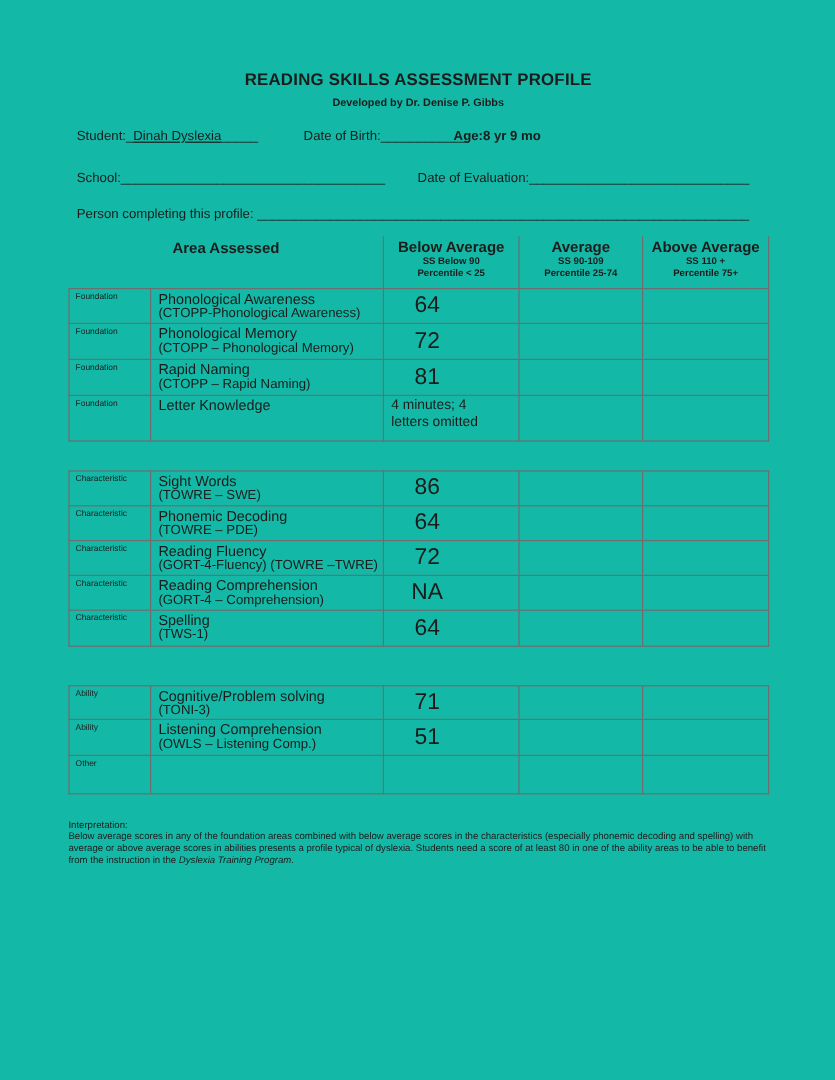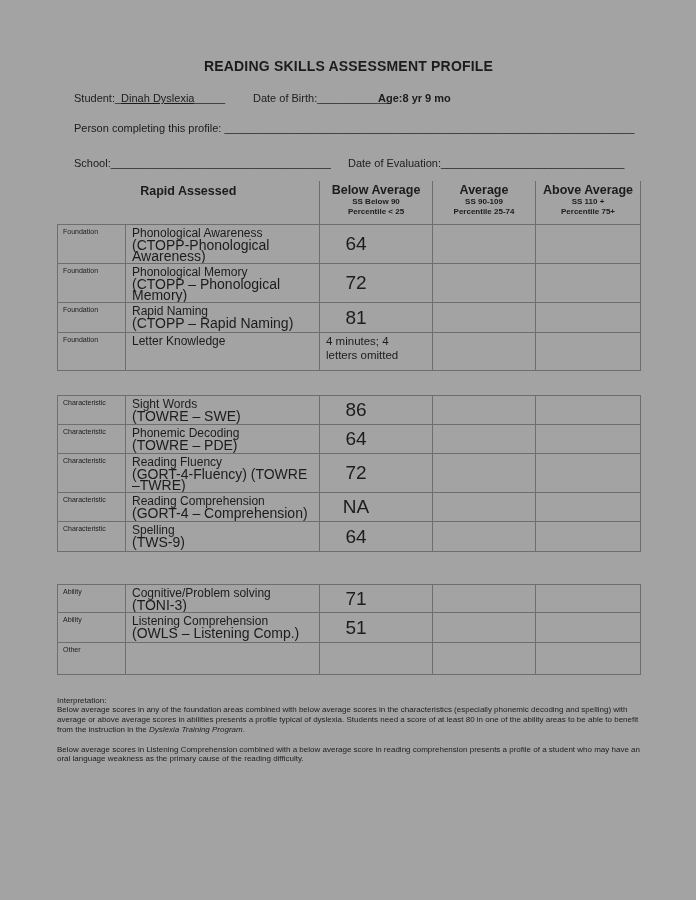--- a/index.html
+++ b/index.html
@@ -1,35 +1,35 @@
 <!DOCTYPE html>
 <html><head>
 <meta charset="utf-8">
 <style>
   html, body { margin: 0; padding: 0; background: #ffffff; }
   .page {
     position: relative;
     width: 696px; height: 900px;
     box-sizing: border-box;
     padding: 58px 56px 0 57px;
-    background: #a3a3a3;
+    background: #14b8a6;
     font-family: "Liberation Sans", "DejaVu Sans", sans-serif;
     color: #1c1c1c;
     overflow: hidden;
   }
   .title   { font-size: 14px; font-weight: bold; text-align: center; line-height: 17px; letter-spacing: .2px; }
   .subtitle{ font-size: 9px;  font-weight: bold; text-align: center; line-height: 11px; margin-top: 5px; }
 
   .form-line { position: relative; height: 16px; font-size: 11px; }
   .form-line span { white-space: pre; }
   .fl1 { margin-top: 17px; }
   .fl2 { margin-top: 19px; }
   .fl3 { margin-top: 14px; }
   .fpos { position: absolute; top: 0; }
-  .pa { left: 17px; }
+  .pa { left: 7px; }
   .pb { left: 196px; }
   .pc { left: 321px; font-weight: bold; }
   .pd { left: 291px; }
   .uname { text-decoration: underline; }
 
   table { border-collapse: collapse; table-layout: fixed; width: 583px; }
   .t1 { margin-top: 8px; }
   .t2 { margin-top: 24px; }
   .t3 { margin-top: 32px; }
   col.c-cat   { width: 68px; }
@@ -50,61 +50,62 @@
     border: none; border-right: 1px solid #6e6e6e; border-bottom: 1px solid #6e6e6e;
     font-weight: bold; font-size: 12.5px; text-align: center; vertical-align: top; padding-top: 3px;
   }
   th.hdr-score { border-top: none; text-align: center; vertical-align: top; padding-top: 2px; font-weight: bold; }
   .hdr-title { font-size: 12.5px; font-weight: bold; line-height: 14px; }
   .hdr-sub   { font-size: 8px;    font-weight: bold; line-height: 9.5px; }
 
   td.cat   { font-size: 7px; vertical-align: top; text-align: left; padding: 2px 2px 0 5px; line-height: 9px; }
   td.skill { vertical-align: top; padding: 1px 2px 1px 6px; }
   .skill-name    { font-size: 12px;  line-height: 14px; }
-  .skill-measure { font-size: 14px; line-height: 11px; }
+  .skill-measure { font-size: 11px; line-height: 11px; }
   td.score { font-size: 19px; text-align: center; vertical-align: middle; padding-right: 40px; line-height: 1; }
   td.note  { font-size: 11.5px; vertical-align: top; text-align: left; padding: 1px 14px 0 6px; line-height: 14px; }
 
   .interp { margin-top: 21px; font-size: 8px; line-height: 1.22; width: 588px; }
   .interp .p2 { margin-top: 10px; }
   .it { font-style: italic; }
 </style>
 </head>
 <body>
 
 <div class="page">
 
   <div class="title">READING SKILLS ASSESSMENT PROFILE</div>
+  <div class="subtitle">Developed by Dr. Denise P. Gibbs</div>
 
   <div class="form-line fl1">
     <span class="fpos pa"><span>Student:</span><span>_</span><span class="uname">Dinah Dyslexia</span><span>_____</span></span>
     <span class="fpos pb"><span>Date of Birth:</span><span>____________</span></span>
     <span class="fpos pc"><span>Age:</span><span>8 yr 9 mo</span></span>
   </div>
 
-  <div class="form-line fl3">
-    <span class="fpos pa"><span>Person completing this profile: </span><span>___________________________________________________________________</span></span>
-  </div>
-
   <div class="form-line fl2">
     <span class="fpos pa"><span>School:</span><span>____________________________________</span></span>
     <span class="fpos pd"><span>Date of Evaluation:</span><span>______________________________</span></span>
+  </div>
+
+  <div class="form-line fl3">
+    <span class="fpos pa"><span>Person completing this profile: </span><span>___________________________________________________________________</span></span>
   </div>
 
   <table class="t1">
     <colgroup>
         <col class="c-cat">
         <col class="c-skill">
         <col class="c-below">
         <col class="c-avg">
         <col class="c-above">
       </colgroup>
     <thead>
       <tr class="hh">
-        <th class="hdr-area" colspan="2">Rapid Assessed</th>
+        <th class="hdr-area" colspan="2">Area Assessed</th>
         <th class="hdr-score">
           <div class="hdr-title">Below Average</div>
           <div class="hdr-sub">SS Below 90</div>
           <div class="hdr-sub">Percentile &lt; 25</div>
         </th>
         <th class="hdr-score">
           <div class="hdr-title">Average</div>
           <div class="hdr-sub">SS 90-109</div>
           <div class="hdr-sub">Percentile 25-74</div>
         </th>
@@ -205,21 +206,21 @@
           <div class="skill-measure">(GORT-4 – Comprehension)</div>
         </td>
         <td class="score">NA</td>
         <td></td>
         <td></td>
       </tr>
       <tr class="h30">
         <td class="cat">Characteristic</td>
         <td class="skill">
           <div class="skill-name">Spelling</div>
-          <div class="skill-measure">(TWS-9)</div>
+          <div class="skill-measure">(TWS-1)</div>
         </td>
         <td class="score">64</td>
         <td></td>
         <td></td>
       </tr>
     </tbody>
   </table>
 
   <table class="t3">
     <colgroup>
@@ -259,16 +260,15 @@
         <td class="score"></td>
         <td></td>
         <td></td>
       </tr>
     </tbody>
   </table>
 
   <div class="interp">
     <div>Interpretation:</div>
     <div><span>Below average scores in any of the foundation areas combined with below average scores in the characteristics (especially phonemic decoding and spelling) with average or above average scores in abilities presents a profile typical of dyslexia.  Students need a score of at least 80 in one of the ability areas to be able to benefit from the instruction in the </span><span class="it">Dyslexia Training Program</span><span>.</span></div>
-    <div class="p2">Below average scores in Listening Comprehension combined with a below average score in reading comprehension presents a profile of a student who may have an oral language weakness as the primary cause of the reading difficulty.</div>
   </div>
 
 </div>
 
 </body></html>

